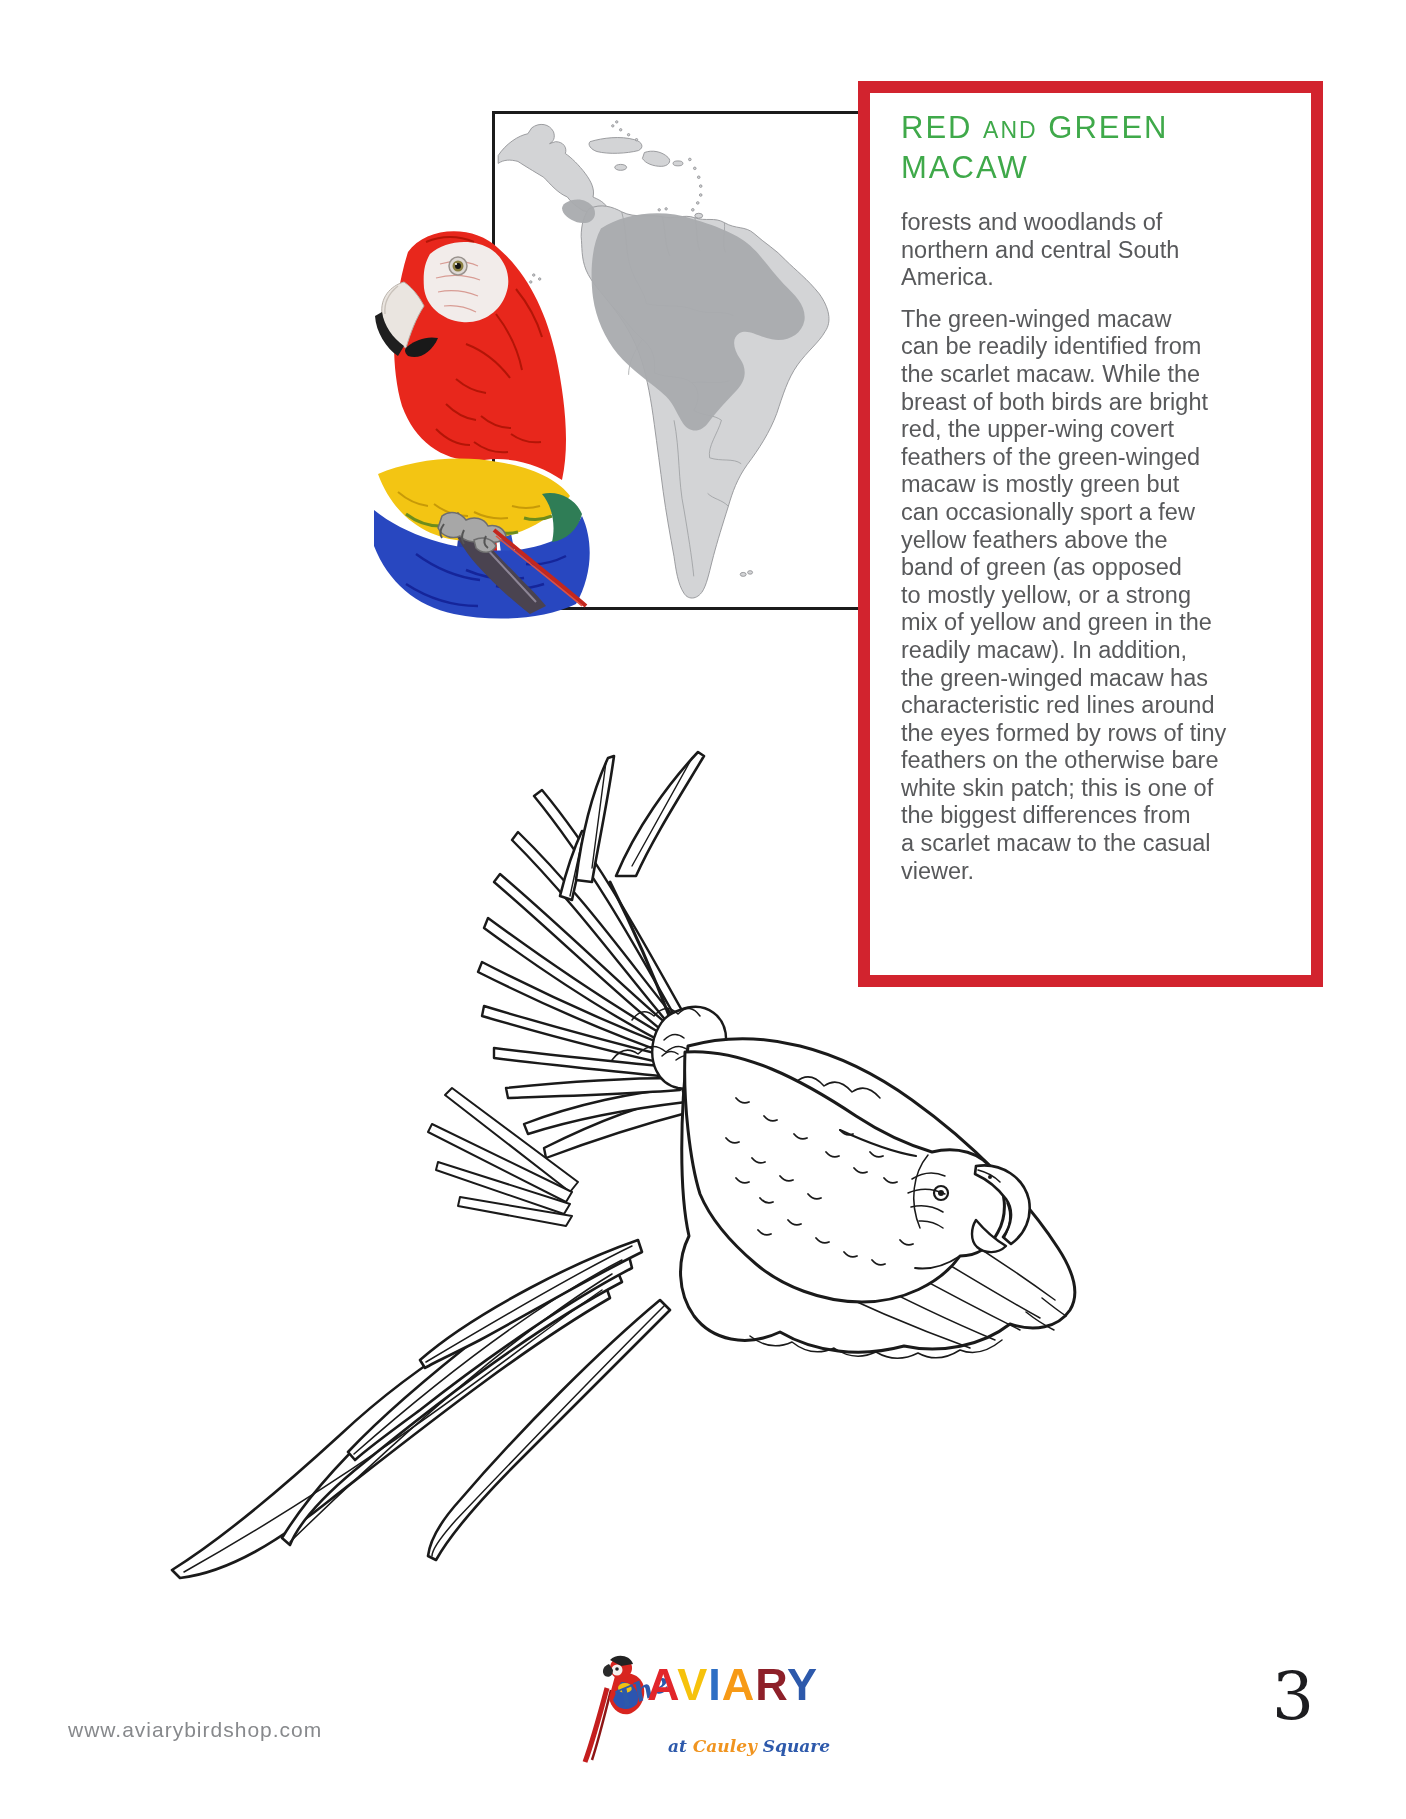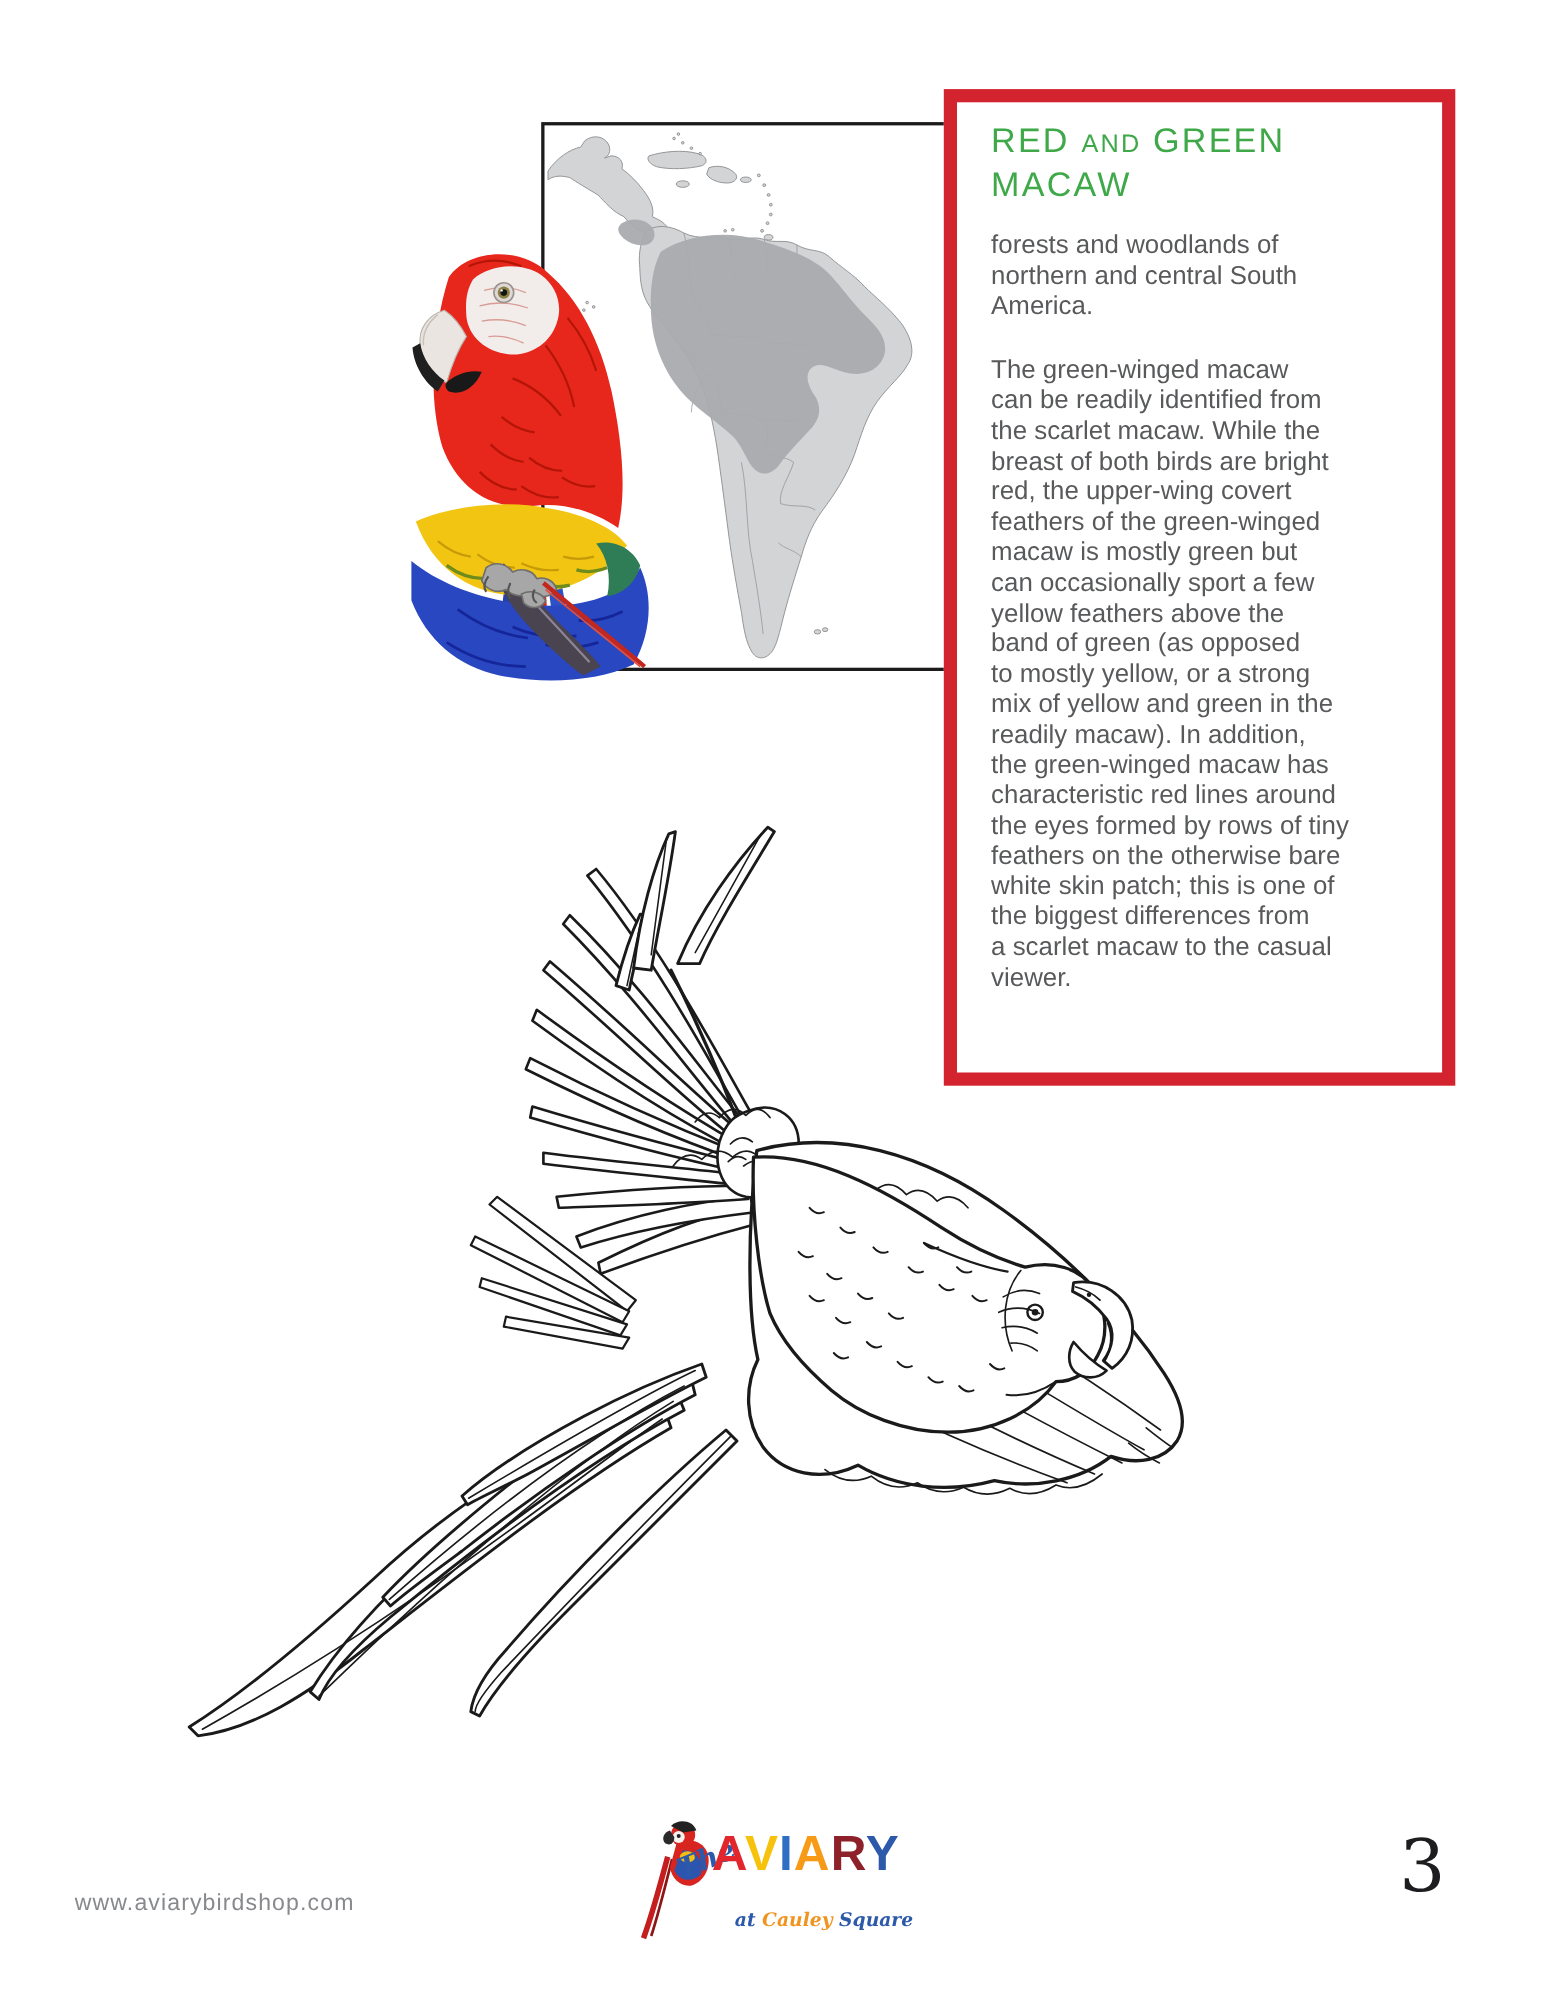--- a/index.html
+++ b/index.html
@@ -24,21 +24,21 @@
   }
   #info-heading{
     color:var(--heading-green,#3fa94a);
     font-size:31px;line-height:38px;letter-spacing:2px;font-weight:400;
   }
   #info-heading .small-caps{font-size:23px;}
   .body-copy{
     margin-top:22px;color:var(--body-gray,#58595b);
     font-size:23.5px;line-height:27.6px;font-weight:400;
   }
-  .body-copy .para + .para{margin-top:31px;}
+  .body-copy .para + .para{margin-top:14px;}
   .body-copy .para div{white-space:nowrap;}
   
   #line-drawing{position:absolute;left:140px;top:700px;width:960px;height:890px;z-index:0;}
   #line-drawing svg{display:block;width:100%;height:100%;}
   
   #footer-website{
     position:absolute;left:68px;top:1718px;font-size:21px;letter-spacing:1px;
     color:#87898c;z-index:2;
   }
   #page-number{

